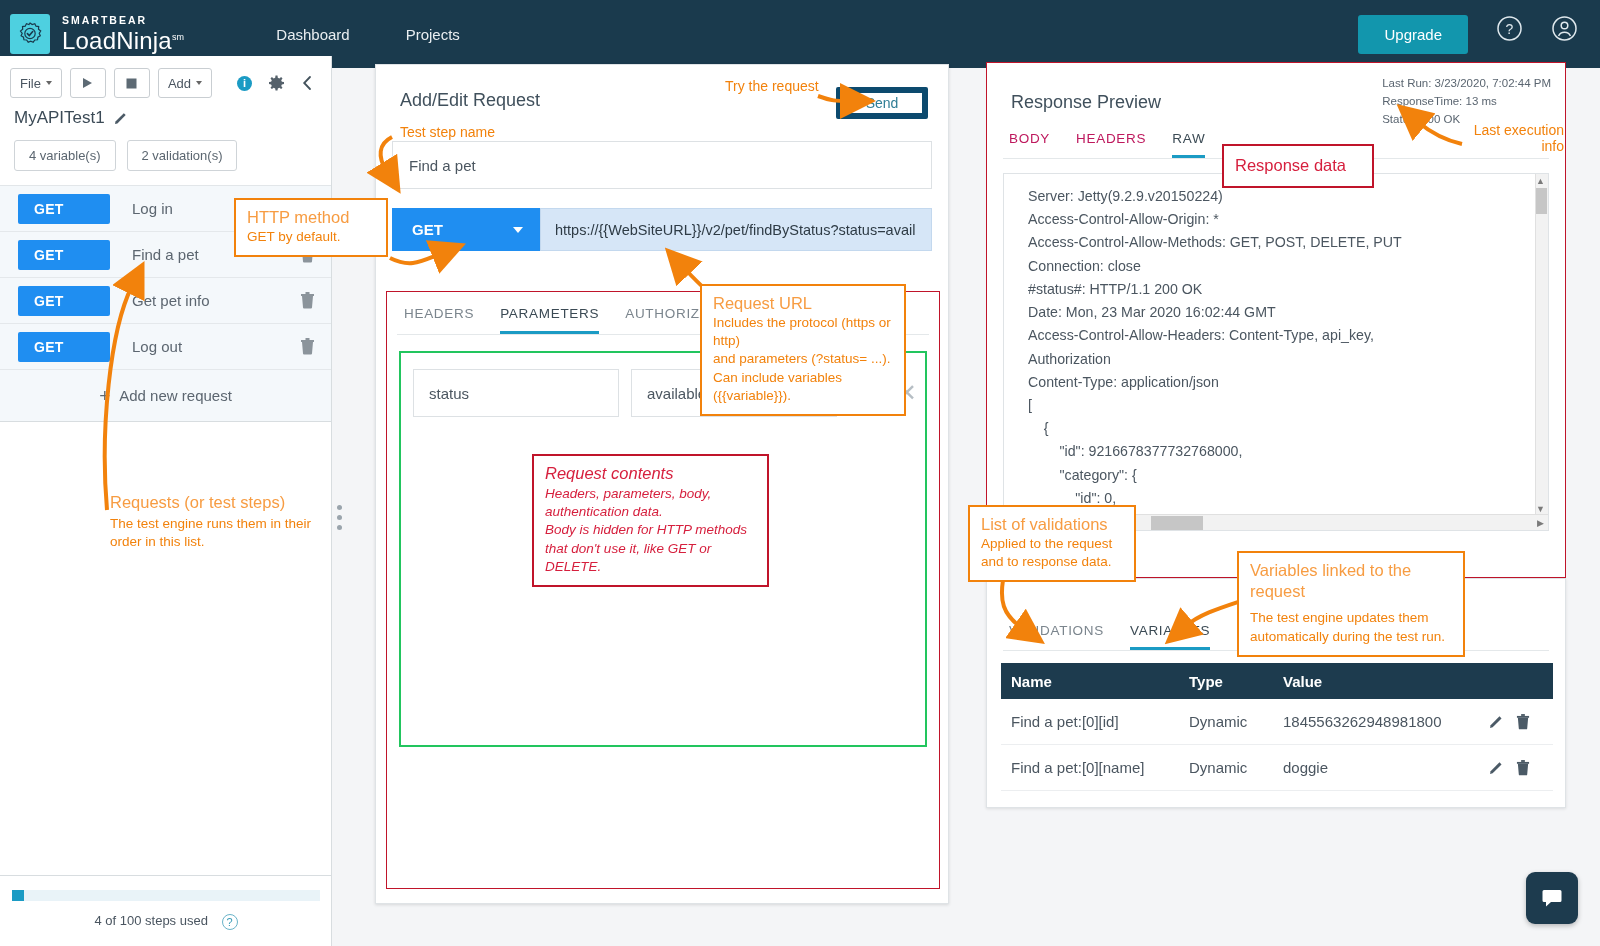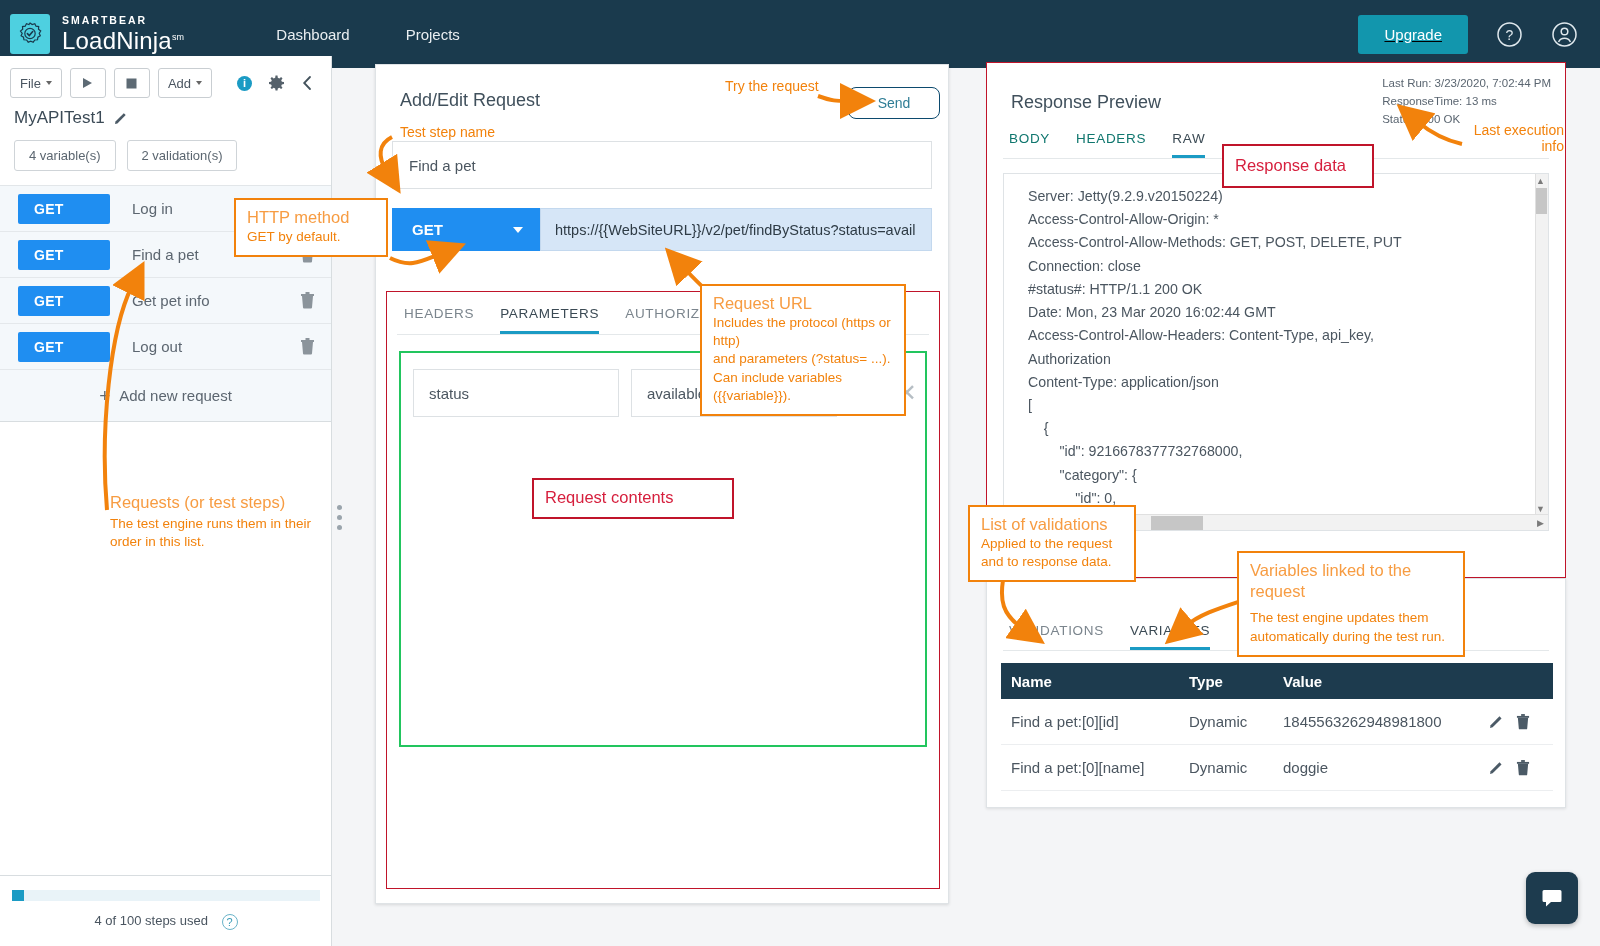--- a/index.html
+++ b/index.html
@@ -22,21 +22,21 @@
     display:flex; align-items:center; justify-content:center;
   }
   .brand-text { margin-left:12px; color:#fff; line-height:1; }
   .brand-top { font-size:10.5px; letter-spacing:2.0px; font-weight:bold; color:#ffffff; }
   .brand-bottom { font-size:24px; font-weight:normal; margin-top:3px; letter-spacing:0.2px;}
   .brand-bottom .sm { font-size:9px; vertical-align:super; }
   .nav-links { display:flex; margin-left:64px; }
   .nav-link {
     color:#e9eef1; font-size:15px; padding:0 28px; cursor:pointer; text-decoration:none;
   }
-  .nav-right { margin-left:auto; display:flex; align-items:center; margin-right:22px;text-decoration:underline; }
+  .nav-right { margin-left:auto; display:flex; align-items:flex-start; margin-right:22px; }
   .upgrade-btn {
     background:#1296ad; color:#fff; border:none; font-size:15px;
     padding:11px 26px; border-radius:3px; cursor:pointer;
     font-family:"Liberation Sans", sans-serif;
   }
   .nav-icon { margin-left:28px; cursor:pointer; display:flex; }
 
   
   .sidebar {
     position:absolute; left:0; top:56px; width:332px; height:890px;
@@ -98,23 +98,23 @@
   .drag-handle { position:absolute; left:337px; top:505px; cursor:col-resize; }
   .drag-handle div { width:5px;height:5px;border-radius:50%;background:#9aa4ac;margin-bottom:5px; }
 
   
   .center {
     position:absolute; left:375px; top:64px; width:574px; height:840px;
     background:#fff; border:1px solid #dfe3e6; box-shadow:0 1px 3px rgba(0,0,0,0.12);
   }
   .center-title { font-size:18px; color:#40505c; padding:25px 0 0 24px; }
   .send-btn {
-    position:absolute; right:8px; top:22px; width:92px; height:32px;
-    border:1px solid #0c4a6e; background:#fff; color:#2f7d95; font-size:14px;
-    border-radius:8px; cursor:pointer; font-family:"Liberation Sans", sans-serif;
+    position:absolute; right:20px; top:22px; width:92px; height:32px;
+    border:6px solid #0c4a6e; background:#fff; color:#2f7d95; font-size:14px;
+    border-radius:2px; cursor:pointer; font-family:"Liberation Sans", sans-serif;
   }
   .name-input {
     margin:30px 16px 0 16px; height:48px; border:1px solid #dde1e4;
     display:flex; align-items:center; padding-left:16px;
     font-size:15px; color:#4b5660; background:#fff;
   }
   .url-row { display:flex; margin:19px 16px 0 16px; }
   .method-select {
     width:148px; height:43px; background:#1f8ef1; color:#fff;
     display:flex; align-items:center; padding-left:20px; font-size:15px;
@@ -150,21 +150,21 @@
   .p-x { font-size:24px; color:#b6bec4; margin-left:22px; cursor:pointer; line-height:1; }
 
   
   .right {
     position:absolute; left:986px; top:62px; width:580px; height:516px;
     border:1px solid #c0142a; background:#fff;
   }
   .rp-title { font-size:18px; color:#40505c; padding:29px 0 0 24px; }
   .rp-meta { position:absolute; right:14px; top:12px; text-align:left; font-size:11.5px; color:#5a6570; line-height:1.55; }
   .rp-tabs { display:flex; gap:26px; padding:18px 0 0 22px; }
-  .rp-tab { font-size:13.5px; color:#0f766e; letter-spacing:0.7px; padding-bottom:9px; cursor:pointer; }
+  .rp-tab { font-size:13.5px; color:#be185d; letter-spacing:0.7px; padding-bottom:9px; cursor:pointer; }
   .rp-tab.active { color:#3b4a54; border-bottom:3px solid #1b9bc4; }
   .rp-rule { border-bottom:1px solid #e4e8ea; margin:0 16px; }
   .raw-box {
     margin:14px 16px 0 16px; height:358px; border:1px solid #dfe3e6;
     position:relative; overflow:hidden; background:#fff;
   }
   .raw-text {
     padding:11px 0 0 24px; font-size:14.2px; color:#4b5660; line-height:1.635;
     white-space:pre; font-family:"Liberation Sans", sans-serif;
   }
@@ -531,22 +531,26 @@
   <div class="plain-label big" style="left:725px; top:78px;">Try the request</div>
   <div class="plain-label" style="left:400px; top:124px;">Test step name</div>
 
   <div class="callout" style="left:700px; top:284px; width:206px;">
     <div class="co-title">Request URL</div>
     <div class="co-body" style="white-space:pre-line;">Includes the protocol (https or http)
 and parameters (?status= ...).
 Can include variables ({{variable}}).</div>
   </div>
 
-  <div class="callout co-red" style="left:532px; top:478px; width:202px;">
+  <div class="callout co-red" style="left:532px; top:454px; width:237px;font-style:italic;">
     <div class="co-title">Request contents</div>
+    <div class="co-body" style="white-space:pre-line; margin-top:1px;">Headers, parameters, body,
+authentication data.
+Body is hidden for HTTP methods
+that don't use it, like GET or DELETE.</div>
   </div>
 
   <div class="callout co-red" style="left:1222px; top:144px; width:152px; height:44px; display:flex; align-items:center;">
     <div class="co-title">Response data</div>
   </div>
 
   <div class="plain-label big" style="left:1444px; top:122px; white-space:pre-line; text-align:right; width:120px;">Last execution
 info</div>
 
   <div class="callout" style="left:968px; top:505px; width:168px;">

